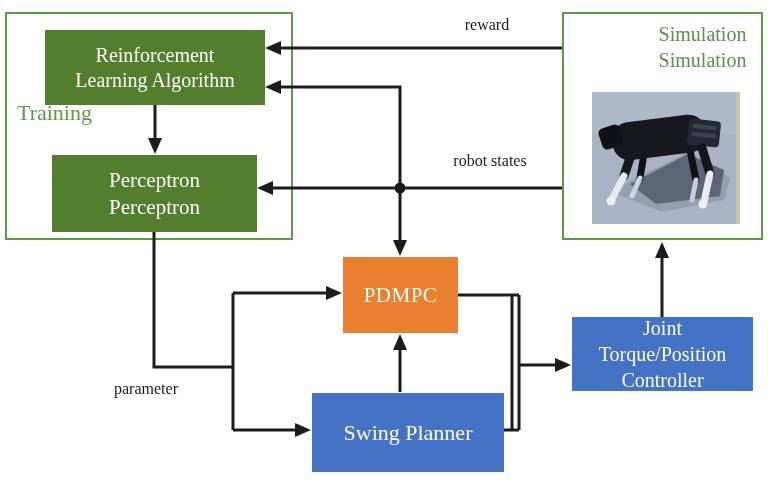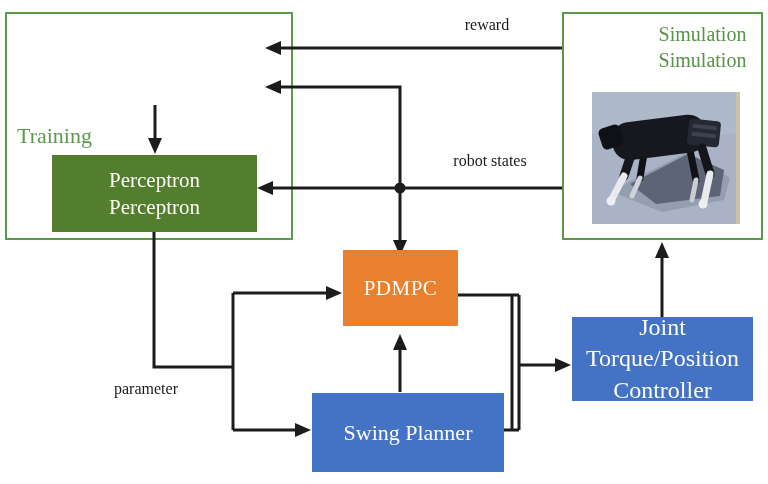--- a/index.html
+++ b/index.html
@@ -29,29 +29,29 @@
     text-align: center;
     color: #fdfdf8;
     line-height: 1.25;
     box-sizing: border-box;
   }
   .node-green  { background: #527e2e; font-size: 20px; }
   .node-orange { background: #e8802f; font-size: 21px; letter-spacing: 0.5px; }
   .node-blue   { background: #4472c4; }
   .n-rl    { left: 45px;  top: 30px;  width: 220px; height: 75px; }
   .n-mlp   { left: 52px;  top: 155px; width: 205px; height: 77px; font-size: 21px; }
-  .n-pdmpc { left: 343px; top: 250px; width: 115px; height: 76px; }
+  .n-pdmpc { left: 343px; top: 257px; width: 115px; height: 76px; }
   .n-swing { left: 312px; top: 393px; width: 192px; height: 79px; font-size: 22px; }
-  .n-joint { left: 572px; top: 317px; width: 181px; height: 84px; font-size: 24px; line-height: 1.3; }
+  .n-joint { left: 572px; top: 317px; width: 181px; height: 74px; font-size: 20px; line-height: 1.3; }
   .group-label {
     position: absolute;
     color: #5b9b47;
     font-size: 22px;
   }
-  .gl-training { left: 17px; top: 123px; }
+  .gl-training { left: 17px; top: 100px; }
   .sim-title {
     position: absolute;
     left: 0; top: 7px;
     width: 100%;
     text-align: center;
     color: #569247;
     font-size: 20px;
     line-height: 1.3;
     padding-left: 40px;
   }
@@ -133,20 +133,24 @@
       <polygon points="400,256 393,240 407,240"></polygon>
       <polygon points="155,154 148,138 162,138"></polygon>
       <polygon points="342,293 326,286 326,300"></polygon>
       <polygon points="311,430 295,423 295,437"></polygon>
       <polygon points="400,334 393,350 407,350"></polygon>
       <polygon points="571,365 555,358 555,372"></polygon>
       <polygon points="662,242 655,258 669,258"></polygon>
     </g>
   </svg>
 
+  <div class="node node-green n-rl">
+    <span>Reinforcement</span>
+    <span>Learning Algorithm</span>
+  </div>
 
   <div class="node node-green n-mlp">
     <span>Perceptron</span>
     <span>Perceptron</span>
   </div>
 
   <div class="node node-orange n-pdmpc">
     <span>PDMPC</span>
   </div>
 

